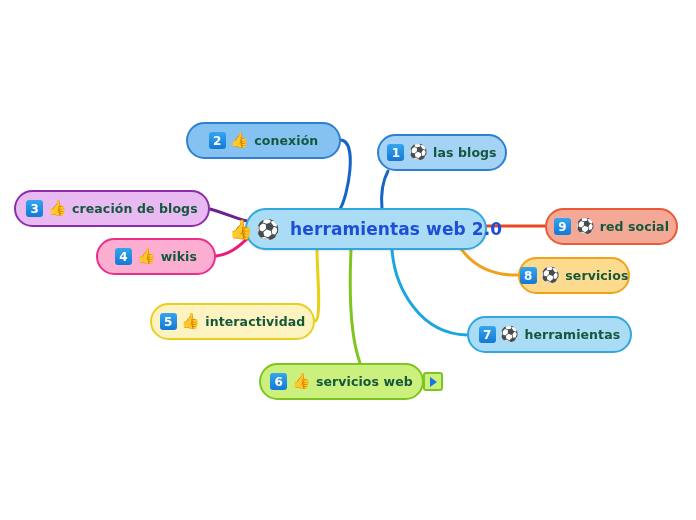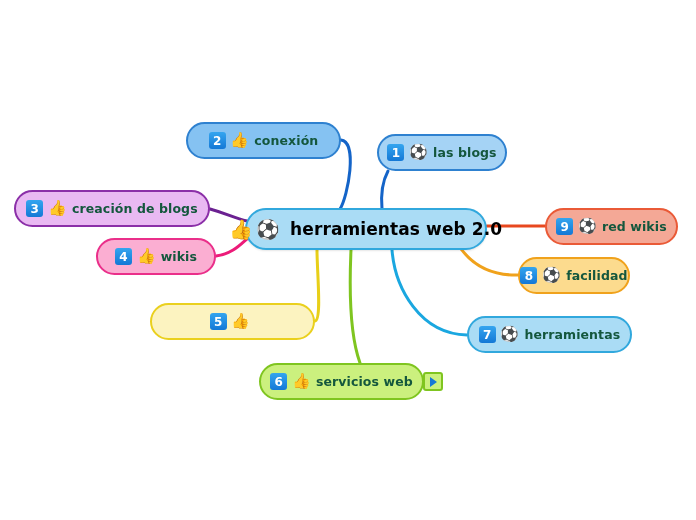--- a/index.html
+++ b/index.html
@@ -75,21 +75,21 @@
     height: 42px;
     background: #aadcf5;
     border-color: #31a8dd;
     border-width: 2px;
     box-shadow: 0 1px 2px rgba(0,0,0,.10);
   }
   #root-node .emo { font-size: 19px; margin-right: 3px; }
   #root-node .lbl {
     font-size: 17px;
     font-weight: bold;
-    color: #000000;
+    color: #1d4ed8;
     margin-left: 7px;
   }
 
   
   #node-1 { left: 377px; top: 134px;  width: 130px; height: 37px;
             background: #a5d3f5; border-color: #2e81d0; border-width: 2px; }
   #node-2 { left: 186px; top: 122px;  width: 155px; height: 37px;
             background: #85c2f2; border-color: #2e81d0; border-width: 2px; }
   #node-3 { left: 14px;  top: 190px;  width: 196px; height: 37px;
             background: #e9b9f2; border-color: #8b2fa8; border-width: 2px; }
@@ -182,42 +182,43 @@
 
   <div class="node" id="node-4">
     <span class="badge">4</span>
     <span class="emo">👍</span>
     <span class="lbl">wikis</span>
   </div>
 
   <div class="node" id="node-5">
     <span class="badge">5</span>
     <span class="emo">👍</span>
+    <span class="lbl">interactividad</span>
   </div>
 
   <div class="node" id="node-6">
     <span class="badge">6</span>
     <span class="emo">👍</span>
     <span class="lbl">servicios web</span>
   </div>
   <div id="expand-toggle-6">
     <span class="tri"></span>
   </div>
 
   <div class="node" id="node-7">
     <span class="badge">7</span>
     <span class="emo">⚽</span>
     <span class="lbl">herramientas</span>
   </div>
 
   <div class="node" id="node-8">
     <span class="badge">8</span>
     <span class="emo">⚽</span>
-    <span class="lbl">facilidad</span>
+    <span class="lbl">servicios</span>
   </div>
 
   <div class="node" id="node-9">
     <span class="badge">9</span>
     <span class="emo">⚽</span>
-    <span class="lbl">red wikis</span>
+    <span class="lbl">red social</span>
   </div>
 
 </div>
 
 </body></html>

